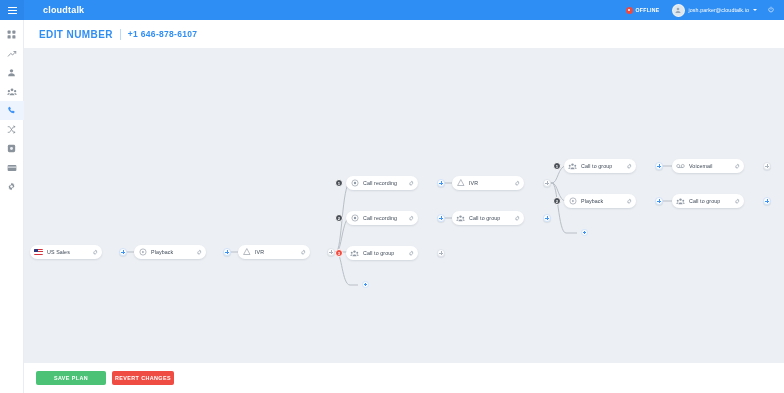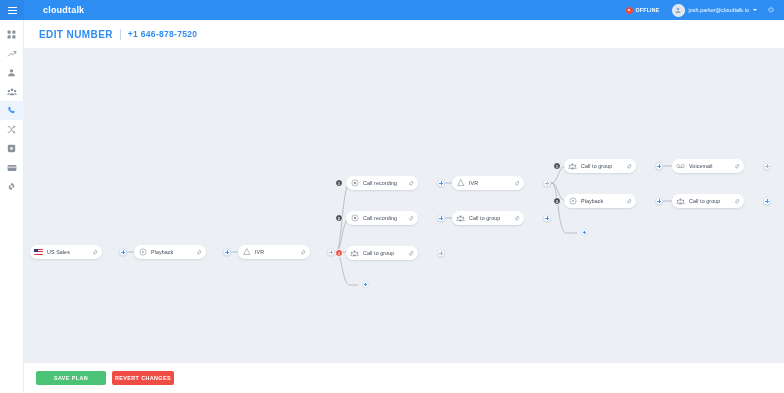--- a/index.html
+++ b/index.html
@@ -249,21 +249,21 @@
             <path d="M8 1.2l1.1 1.6 1.9-.4.4 1.9 1.8.8-.9 1.7.9 1.7-1.8.8-.4 1.9-1.9-.4L8 14.8 6.9 13.2l-1.9.4-.4-1.9-1.8-.8.9-1.7-.9-1.7 1.8-.8.4-1.9 1.9.4z"></path>
             <circle cx="8" cy="8" r="2.3" fill="#ffffff"></circle>
           </svg>
       </span>
     </div>
   </div>
 
   <div class="page-header">
     <div class="ph-title">EDIT NUMBER</div>
     <div class="ph-sep"></div>
-    <div class="ph-number">+1 646-878-7520</div>
+    <div class="ph-number">+1 646-878-6107</div>
   </div>
 
   <div class="canvas">
     <div class="flow" id="flow">
       <svg class="links" viewBox="0 0 760 315">
         <g fill="none" stroke="#b9bfc7" stroke-width="1">
 
           <path d="M95 204 H110"></path>
           <path d="M199 204 H214"></path>
 

